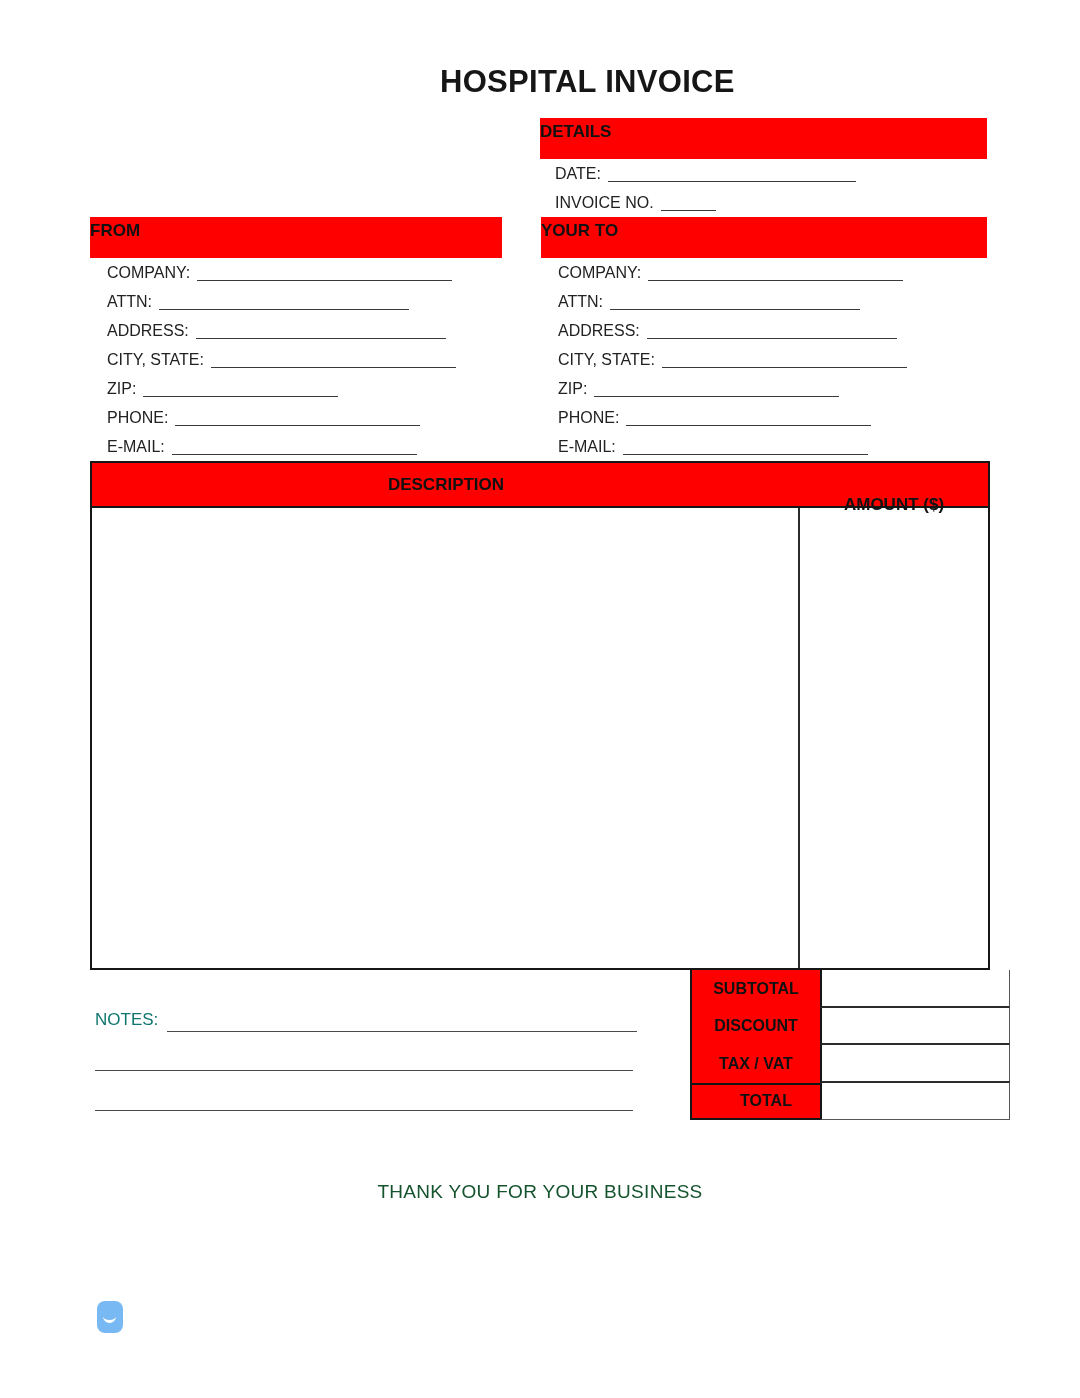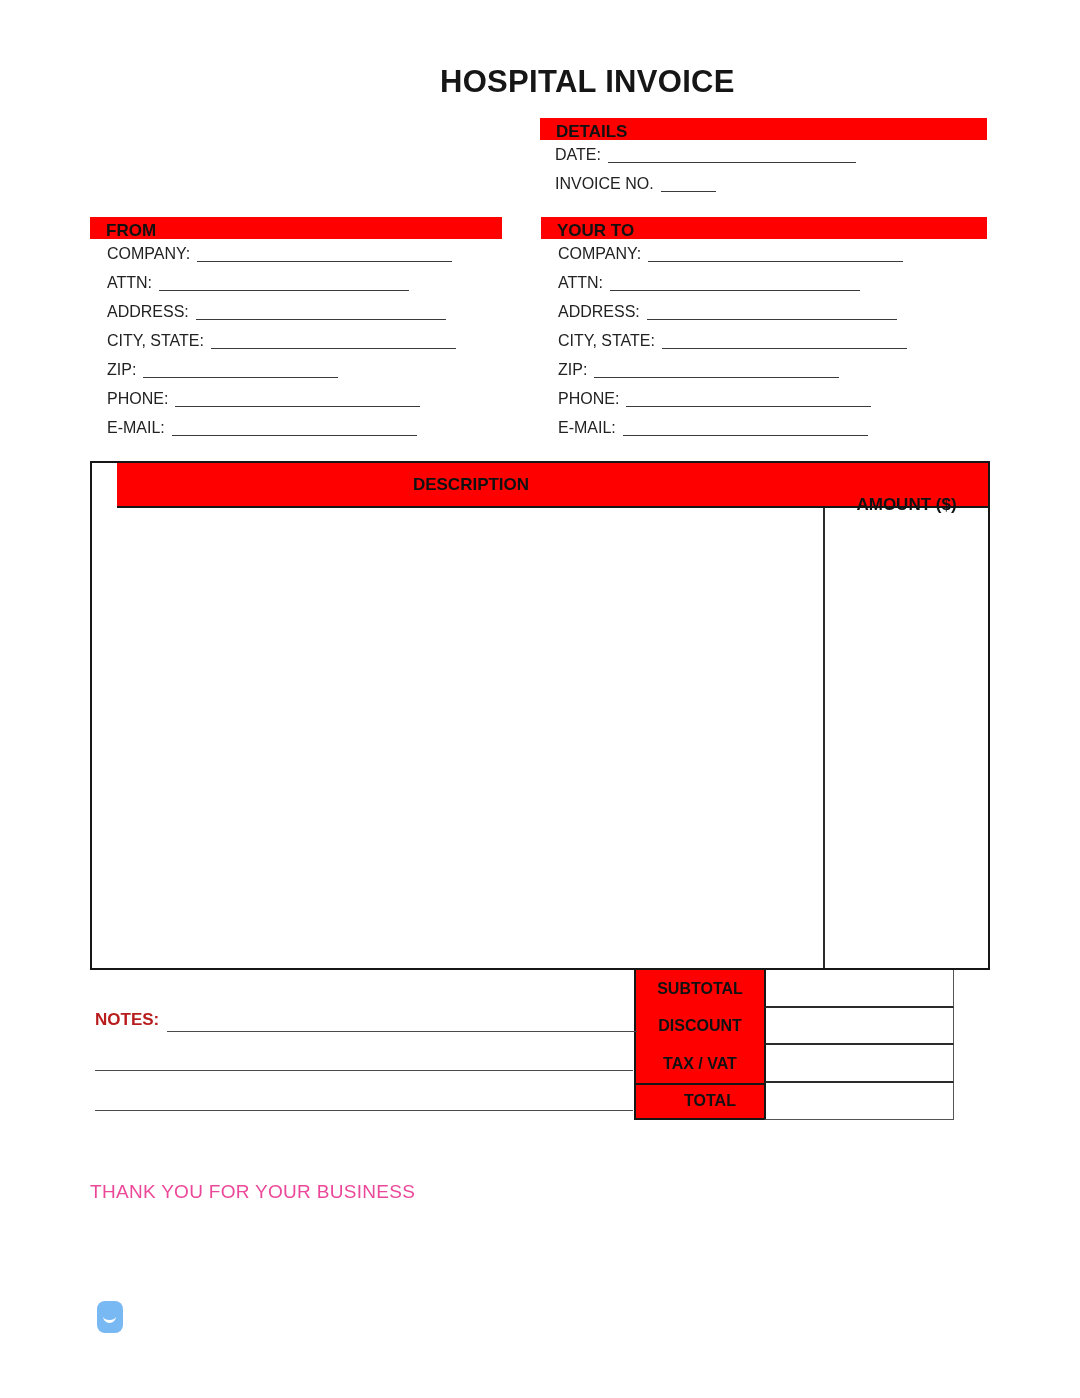--- a/index.html
+++ b/index.html
@@ -15,25 +15,24 @@
   
   .title {
     position:absolute; top:64px; left:440px; width:547px;
     text-align:left;
     font-size:31px; font-weight:700; letter-spacing:.3px;
     color:#161616;
   }
 
   
   .red-bar {
-    height:22px; line-height:27px;
+    height:41px; line-height:27px;
     background:#ff0000;
     color:#111111;
     font-weight:700; font-size:17px;
-    padding-left:16px;
   }
 
   
   .frow {
     height:29px; line-height:29px;
     font-size:16px;
     padding-left:17px;
     white-space:nowrap;
     color:#222222;
   }
@@ -52,36 +51,35 @@
   .details .frow:first-of-type { margin-top:5px; }
 
   
   .party-from   { position:absolute; left:90px;  top:217px; width:412px; }
   .party-billto { position:absolute; left:541px; top:217px; width:446px; }
 
   
   .invoice-table {
     position:absolute; left:90px; top:461px; width:900px;
     border:2px solid #161616;
-    padding-left:25px;
   }
   .t-header {
     display:flex; height:45px; align-items:center;
     background:#ff0000;
     border-bottom:2px solid #161616;
     font-weight:700; font-size:17px; color:#111111;
   }
   .t-header .desc-h { width:708px; text-align:center; }
   .t-header .amt-h  { flex:1; text-align:center;margin-top:40px; }
   .t-body { display:flex; height:460px; }
   .t-body .desc-cell { width:708px; border-right:2px solid #2b2b2b; }
   .t-body .amt-cell  { flex:1; }
 
   
-  .totals { position:absolute; left:634px; top:970px; width:320px; }
+  .totals { position:absolute; left:690px; top:970px; width:320px; }
   .trow { display:flex; height:37.5px; }
   .tlabel {
     width:130px;
     background:#ff0000;
     border-left:2px solid #161616;
     display:flex; align-items:center; justify-content:center;
     font-weight:700; font-size:16px; color:#111111;
   }
   .trow:last-child .tlabel { border-top:2px solid #161616; border-bottom:2px solid #161616;padding-left:20px; }
   .tamount {
@@ -89,31 +87,31 @@
     background:#ffffff;
     border-left:2px solid #161616;
     border-bottom:2px solid #2b2b2b;
     border-right:1px solid #555555;
   }
   .trow:last-child .tamount { border-bottom:1px solid #555555; }
 
   
   .notes-label {
     position:absolute; left:95px; top:1010px;
-    font-weight:700; font-size:17px; color:#b91c1c;
+    font-weight:400; font-size:17px; color:#0f766e;
   }
   .note-line { position:absolute; border-top:1.5px solid #4a4a4a; height:0; }
   .note-line-1 { left:167px; top:1031px; width:470px; }
   .note-line-2 { left:95px;  top:1070px; width:538px; }
   .note-line-3 { left:95px;  top:1110px; width:538px; }
 
   
   .thankyou {
     position:absolute; left:90px; top:1181px; width:900px;
-    font-size:19px; letter-spacing:.3px; color:#ec4899;
+    text-align:center; font-size:19px; letter-spacing:.3px; color:#14532d;
   }
 
   
   .logo {
     position:absolute; left:97px; top:1301px;
     width:26px; height:32px;
     background:#79b9f3;
     border-radius:8px;
   }
   .logo .smile {

